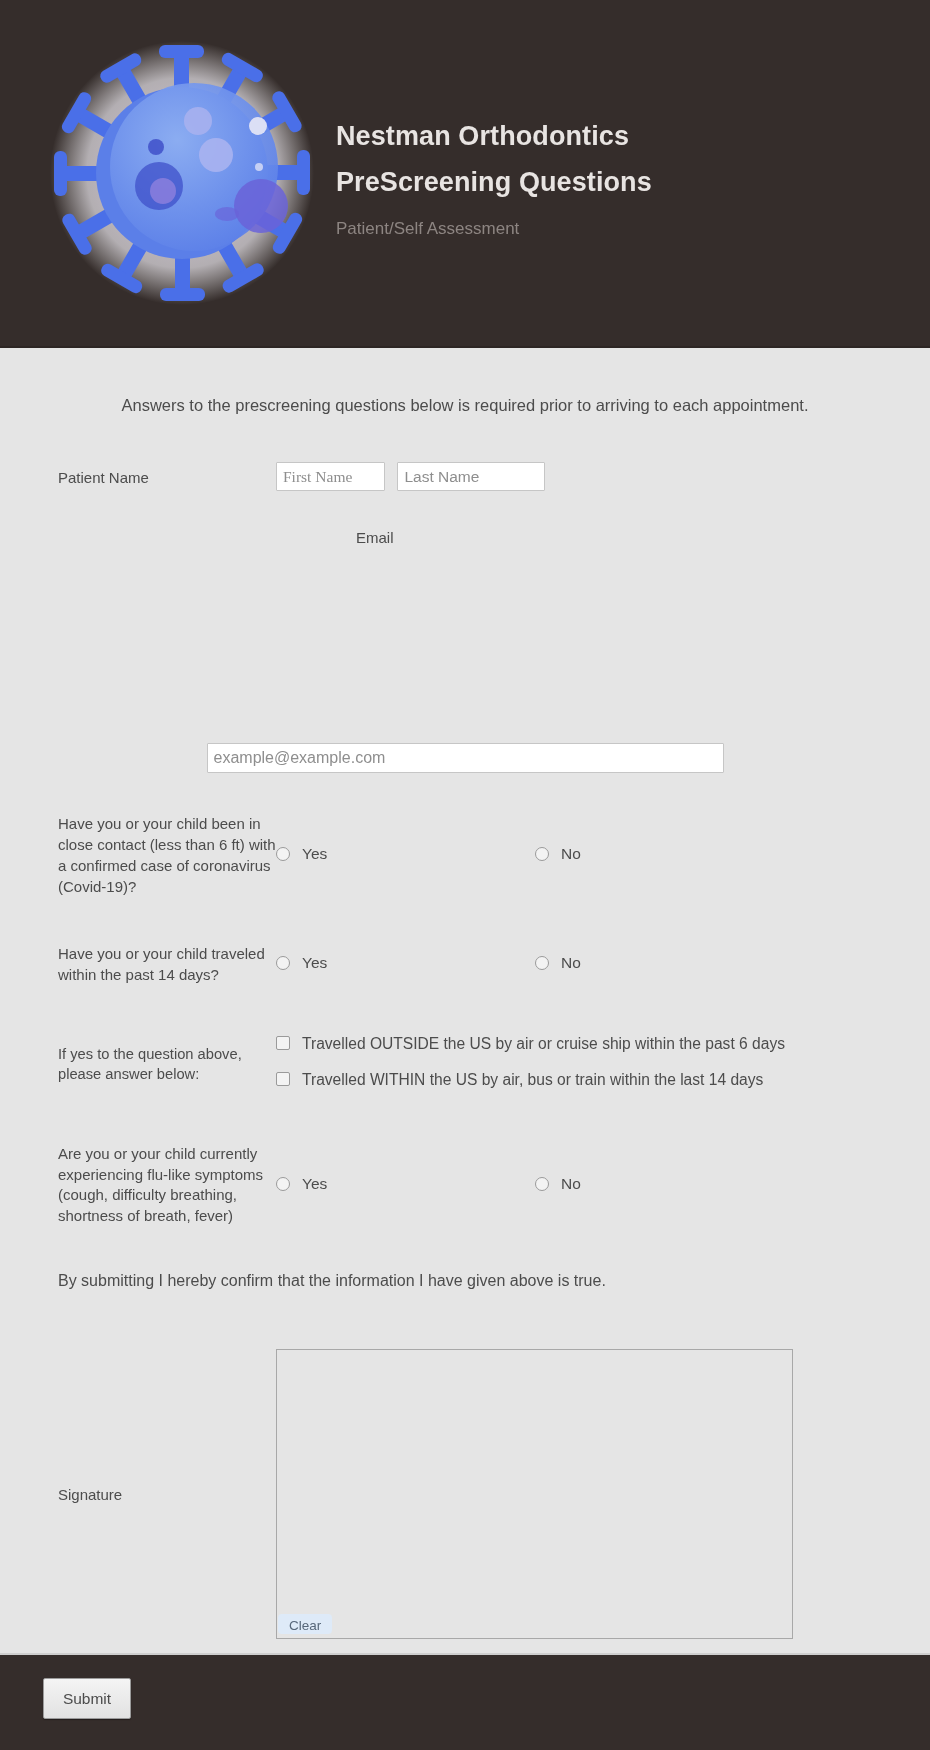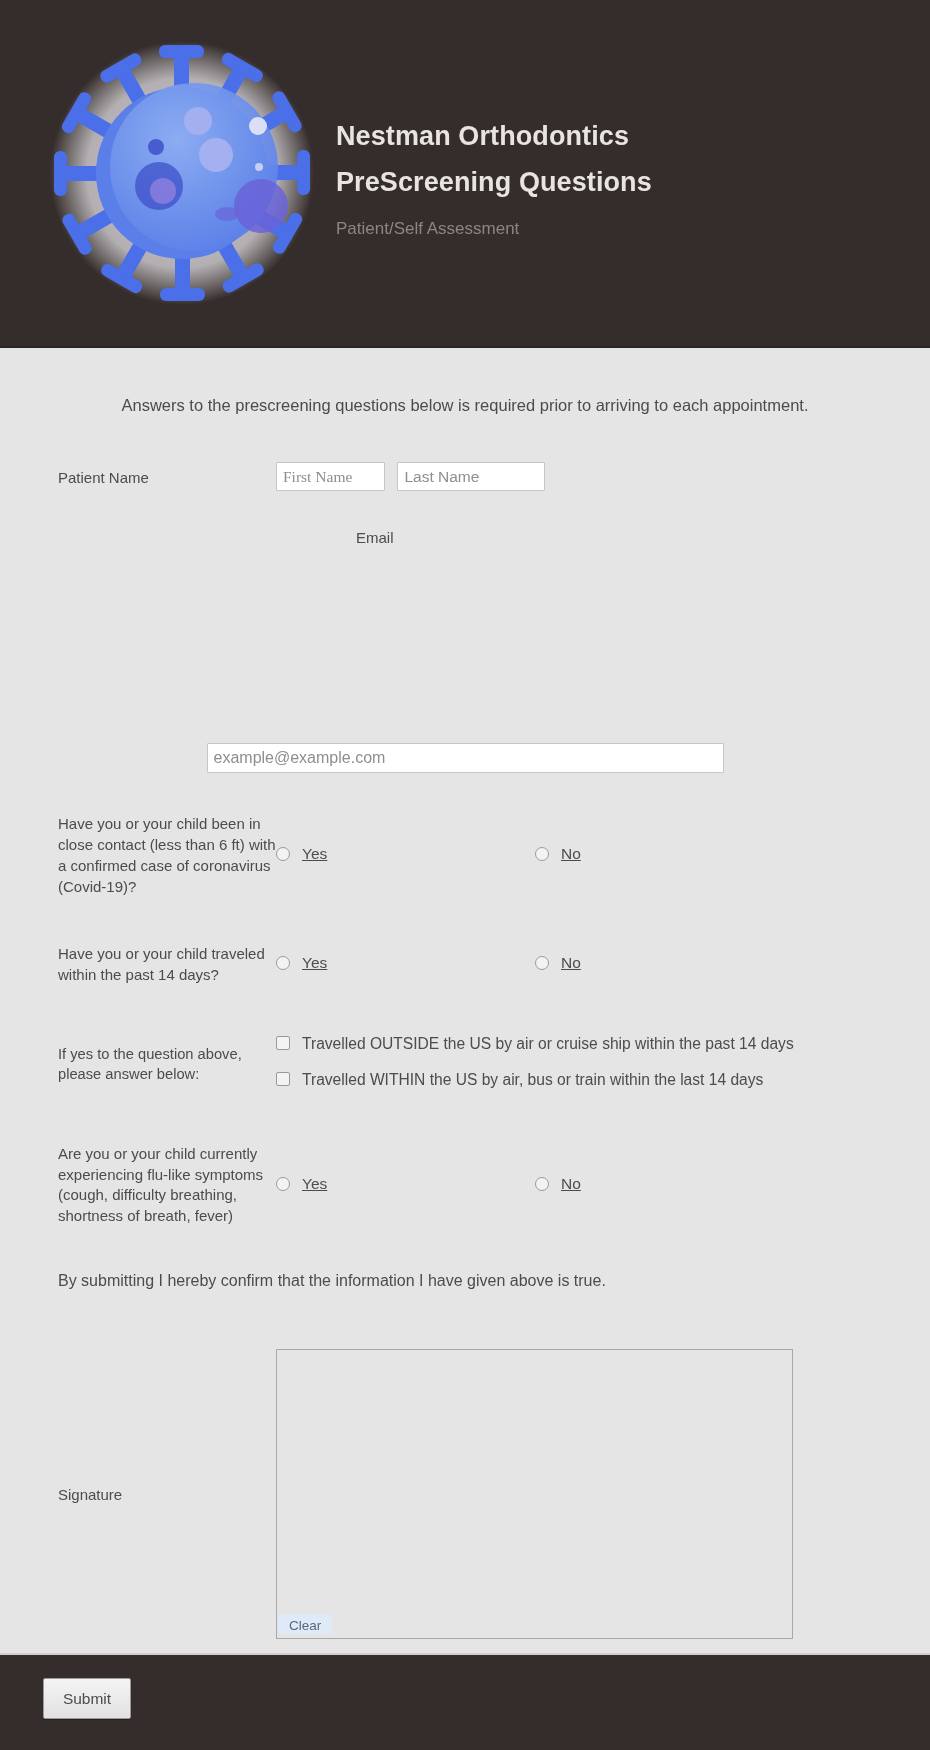--- a/index.html
+++ b/index.html
@@ -96,21 +96,20 @@
   .name-last  { width: 148px; margin-left: 8px; }
   .email-input { width: 517px; height: 30px; font-size: 16px; }
 
   
   .opt-row { display: flex; align-items: flex-start; }
   .opt {
     display: flex;
     align-items: center;
     font-size: 15.5px;
     color: #4c4c4c;
-    text-decoration: underline;
   }
   .opt.first { width: 259px; flex: 0 0 259px; }
   .radio {
     width: 14px; height: 14px;
     border: 1px solid #9a9a9a;
     border-radius: 50%;
     background: #f3f3f3;
     margin-right: 12px;
     flex: 0 0 14px;
     display: inline-block;
@@ -332,21 +331,21 @@
             </div>
           </div>
         </div>
       </div>
 
       <div class="row" style="margin-bottom:50px;">
         <div class="row-label sm">If yes to the question above, please answer below:</div>
         <div class="row-field" style="max-width:540px;">
           <div class="check-item">
             <span class="cb"></span>
-            <span>Travelled OUTSIDE the US by air or cruise ship within the past 14 days</span>
+            <span>Travelled OUTSIDE the US by air or cruise ship within the past 6 days</span>
           </div>
           <div class="check-item">
             <span class="cb"></span>
             <span>Travelled WITHIN the US by air, bus or train within the last 14 days</span>
           </div>
         </div>
       </div>
 
       <div class="row" style="margin-bottom:44px;">
         <div class="row-label" style="width:232px;flex:0 0 232px;">Are you or your child currently experiencing flu-like symptoms (cough, difficulty breathing, shortness of breath, fever)</div>

